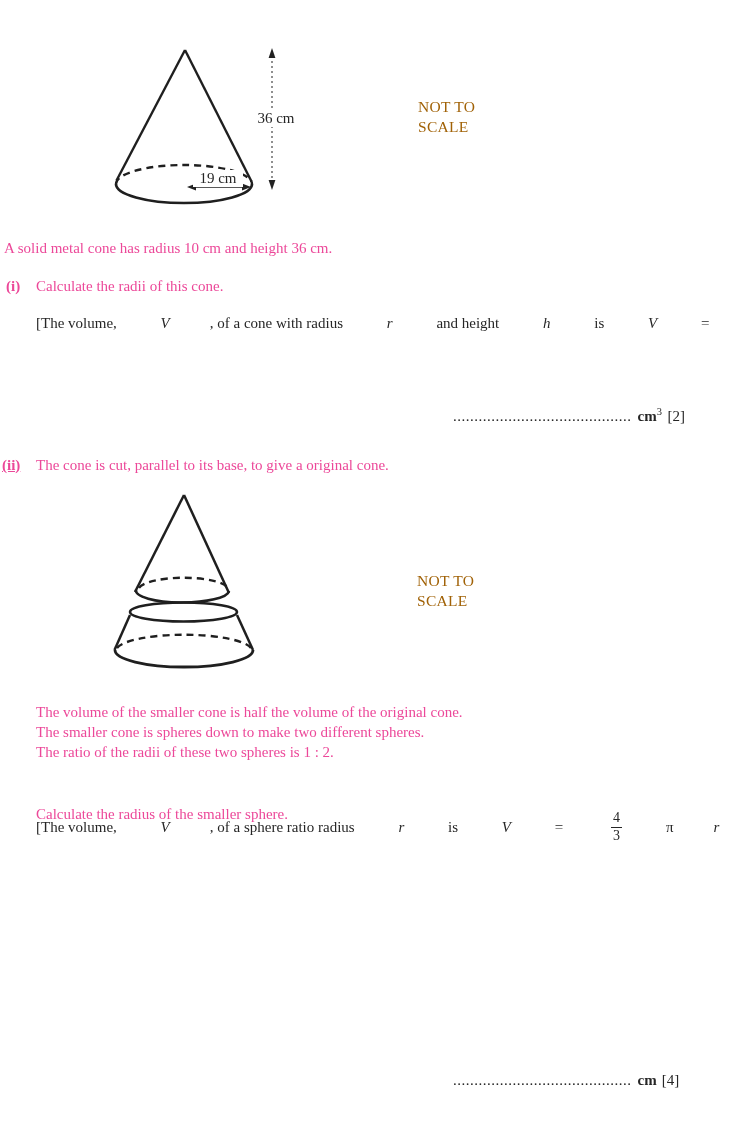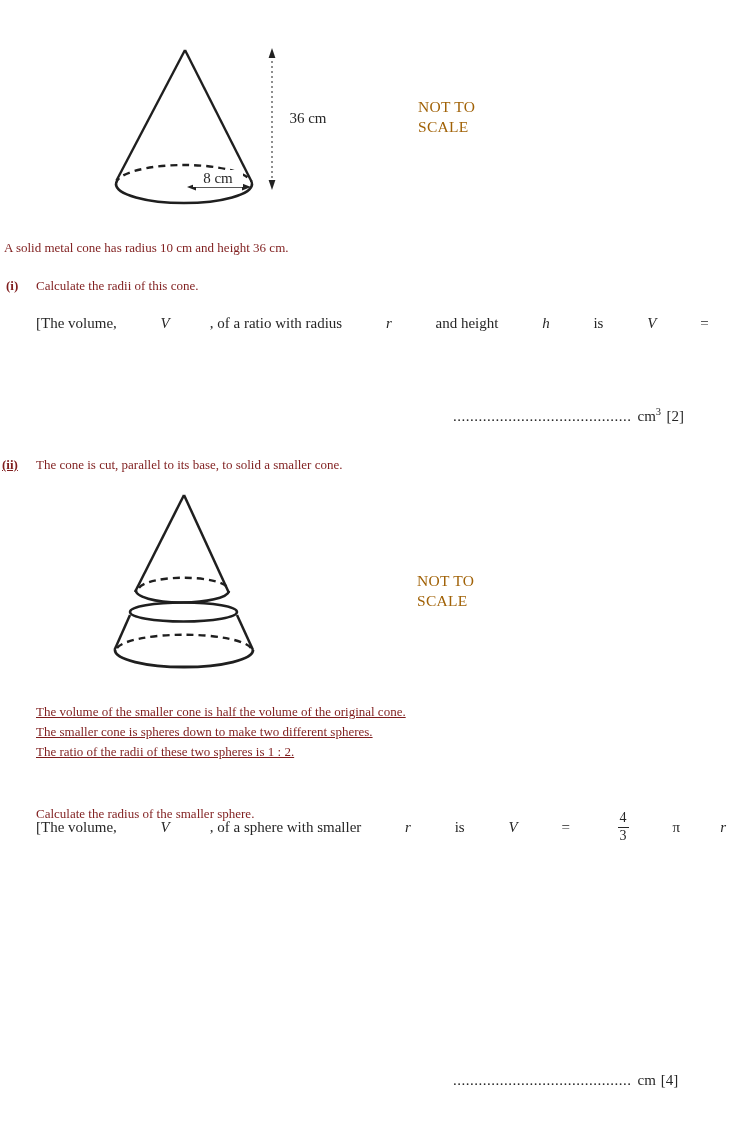--- a/index.html
+++ b/index.html
@@ -4,76 +4,76 @@
 <style>
   html,body{margin:0;padding:0;background:#ffffff;}
   .page{
     position:relative;
     width:735px;height:1129px;
     background:#ffffff;
     font-family:"Liberation Serif", serif;
     color:#262626;
     overflow:hidden;
   }
-  .t{position:absolute;white-space:nowrap;font-size:13px;line-height:20px;color:#7f1d1d;}
+  .t{position:absolute;white-space:nowrap;font-size:15px;line-height:20px;color:#ec4899;}
   .bold{font-weight:bold;}
   svg{position:absolute;}
   .lbl{position:absolute;white-space:nowrap;font-size:15px;background:#ffffff;text-align:center;padding:0 1px;}
   .nts{position:absolute;font-size:15.5px;line-height:20px;color:#a16207;letter-spacing:0.3px;white-space:nowrap;}
   .formula{position:absolute;display:flex;align-items:center;font-size:15px;white-space:pre;gap:40px;}
   .formula i{font-style:italic;}
   .frac{display:inline-flex;flex-direction:column;align-items:center;font-size:14px;line-height:1.05;margin:0 4px;}
   .frac .num{border-bottom:1.3px solid #262626;padding:0 2px 1px 2px;}
   .frac .den{padding-top:1px;}
   sup{font-size:10.5px;line-height:0;}
   .answer{position:absolute;font-size:15px;white-space:nowrap;letter-spacing:0.5px;}
-  .answer .u{margin-left:6px;letter-spacing:0;}
+  .answer .u{margin-left:6px;letter-spacing:0;font-weight:bold;}
   .answer .m{margin-left:5px;letter-spacing:0;}
-  .para div{white-space:nowrap;text-decoration:underline;}
+  .para div{white-space:nowrap;}
   .stroke{fill:none;stroke:#1f1f1f;}
 </style>
 </head>
 <body>
 
 <div class="page">
 
   <svg style="left:95px;top:38px;" width="200" height="175" viewBox="0 0 200 175">
     <path class="stroke" d="M90,12 L21.5,142.5" stroke-width="2.4"></path>
     <path class="stroke" d="M90,12 L156.5,143.5" stroke-width="2.4"></path>
     <path class="stroke" d="M21,146 A68,19 0 0 0 157,146" stroke-width="2.7"></path>
     <path class="stroke" d="M21,146 A68,19 0 0 1 157,146" stroke-width="2.4" stroke-dasharray="7 5"></path>
     <path d="M99,149 L149,149" stroke="#222222" stroke-width="1.6" fill="none"></path>
     <polygon points="92,149 101,145.6 101,152.4" fill="#222222"></polygon>
     <polygon points="156,149 147,145.6 147,152.4" fill="#222222"></polygon>
     <path d="M177,18 L177,145" stroke="#6b6b6b" stroke-width="1.5" fill="none" stroke-dasharray="2 3"></path>
     <polygon points="177,10 173.6,20 180.4,20" fill="#222222"></polygon>
     <polygon points="177,152 173.6,142 180.4,142" fill="#222222"></polygon>
   </svg>
-  <div class="lbl" style="left:252px;top:110px;width:46px;margin-left:32px;">36 cm</div>
-  <div class="lbl" style="left:193px;top:170px;width:48px;">8 cm</div>
+  <div class="lbl" style="left:252px;top:110px;width:46px;">36 cm</div>
+  <div class="lbl" style="left:193px;top:170px;width:48px;">19 cm</div>
   <div class="nts" style="left:418px;top:97px;">
     <div>NOT TO</div>
     <div>SCALE</div>
   </div>
 
   <div class="t" style="left:4px;top:238px;">A solid metal cone has radius 10 cm and height 36 cm.</div>
 
   <div class="t bold" style="left:6px;top:276px;">(i)</div>
   <div class="t" style="left:36px;top:276px;">Calculate the radii of this cone.</div>
 
   <div class="formula" style="left:36px;top:305px;height:36px;">
-    <span>[The volume, </span><i>V</i><span>, of a ratio with radius </span><i>r</i><span> and height </span><i>h</i><span> is </span><i>V</i><span> = </span><span class="frac"><span class="num">1</span><span class="den">3</span></span><span>π</span><i>r</i><sup>2</sup><i>h</i><span>.]</span>
+    <span>[The volume, </span><i>V</i><span>, of a cone with radius </span><i>r</i><span> and height </span><i>h</i><span> is </span><i>V</i><span> = </span><span class="frac"><span class="num">1</span><span class="den">3</span></span><span>π</span><i>r</i><sup>2</sup><i>h</i><span>.]</span>
   </div>
 
   <div class="answer" style="left:453px;top:408px;">
     <span>..........................................</span><span class="u">cm</span><sup>3</sup><span class="m">[2]</span>
   </div>
 
   <div class="t bold" style="left:2px;top:455px;text-decoration:underline;">(ii)</div>
-  <div class="t" style="left:36px;top:455px;">The cone is cut, parallel to its base, to solid a smaller cone.</div>
+  <div class="t" style="left:36px;top:455px;">The cone is cut, parallel to its base, to give a original cone.</div>
 
   <svg style="left:100px;top:488px;" width="165" height="190" viewBox="0 0 165 190">
     <path class="stroke" d="M84,7 L35,104" stroke-width="2.5"></path>
     <path class="stroke" d="M84,7 L129,105" stroke-width="2.5"></path>
     <path class="stroke" d="M36,102 A46.5,12 0 0 0 129,103" stroke-width="2.6"></path>
     <path class="stroke" d="M39,100 A45,12 0 0 1 128,100" stroke-width="2.4" stroke-dasharray="7 5"></path>
     <ellipse class="stroke" cx="83.5" cy="124" rx="53.5" ry="9.5" stroke-width="2.5"></ellipse>
     <path class="stroke" d="M30,127 L14.5,162" stroke-width="2.5"></path>
     <path class="stroke" d="M137,127 L153,162" stroke-width="2.5"></path>
     <path class="stroke" d="M15,162 A69,17 0 0 0 153,162" stroke-width="2.8"></path>
@@ -86,20 +86,20 @@
 
   <div class="t para" style="left:36px;top:702px;">
     <div>The volume of the smaller cone is half the volume of the original cone.</div>
     <div>The smaller cone is spheres down to make two different spheres.</div>
     <div>The ratio of the radii of these two spheres is 1 : 2.</div>
   </div>
 
   <div class="t" style="left:36px;top:779px;margin-top:25px;">Calculate the radius of the smaller sphere.</div>
 
   <div class="formula" style="left:36px;top:809px;height:36px;">
-    <span>[The volume, </span><i>V</i><span>, of a sphere with smaller </span><i>r</i><span> is </span><i>V</i><span> = </span><span class="frac"><span class="num">4</span><span class="den">3</span></span><span>π</span><i>r</i><sup>3</sup><span>.]</span>
+    <span>[The volume, </span><i>V</i><span>, of a sphere ratio radius </span><i>r</i><span> is </span><i>V</i><span> = </span><span class="frac"><span class="num">4</span><span class="den">3</span></span><span>π</span><i>r</i><sup>3</sup><span>.]</span>
   </div>
 
   <div class="answer" style="left:453px;top:1072px;">
     <span>..........................................</span><span class="u">cm</span><span class="m">[4]</span>
   </div>
 
 </div>
 
 </body></html>

